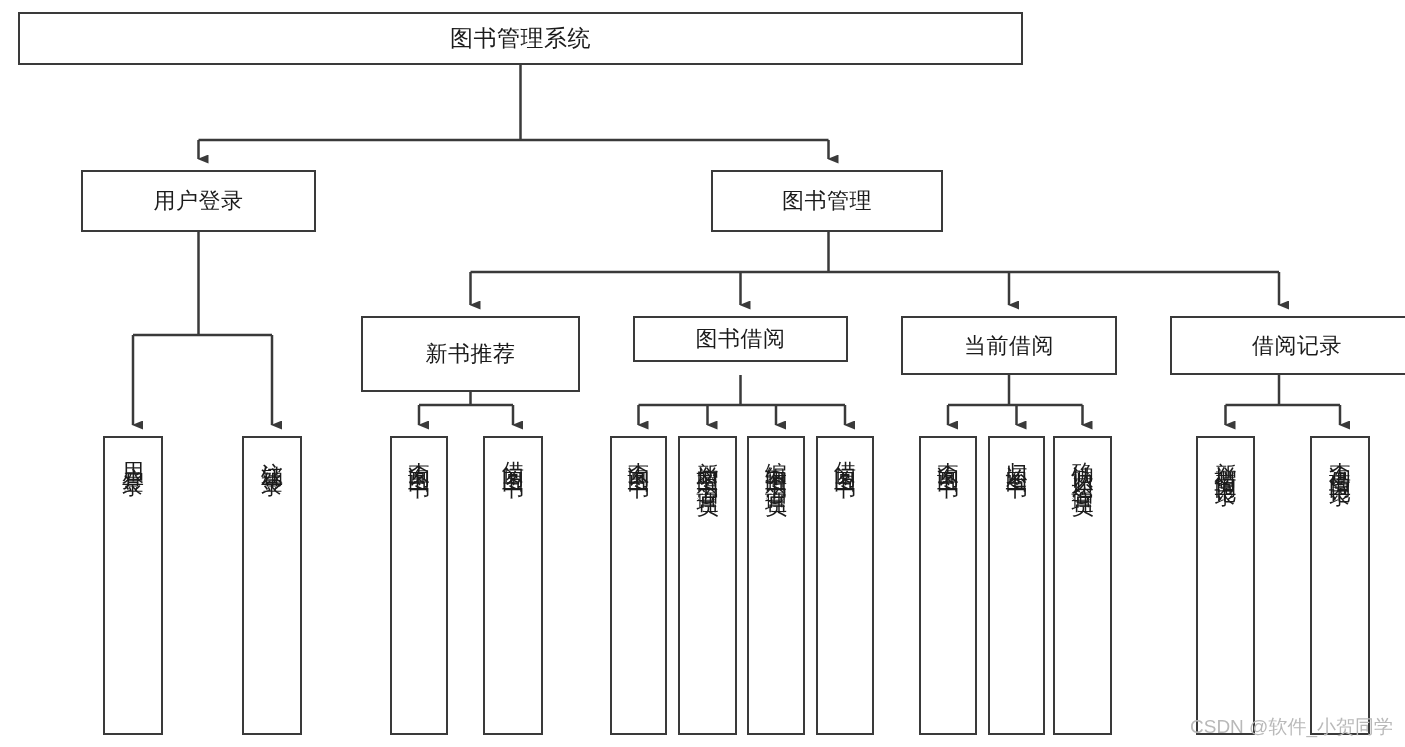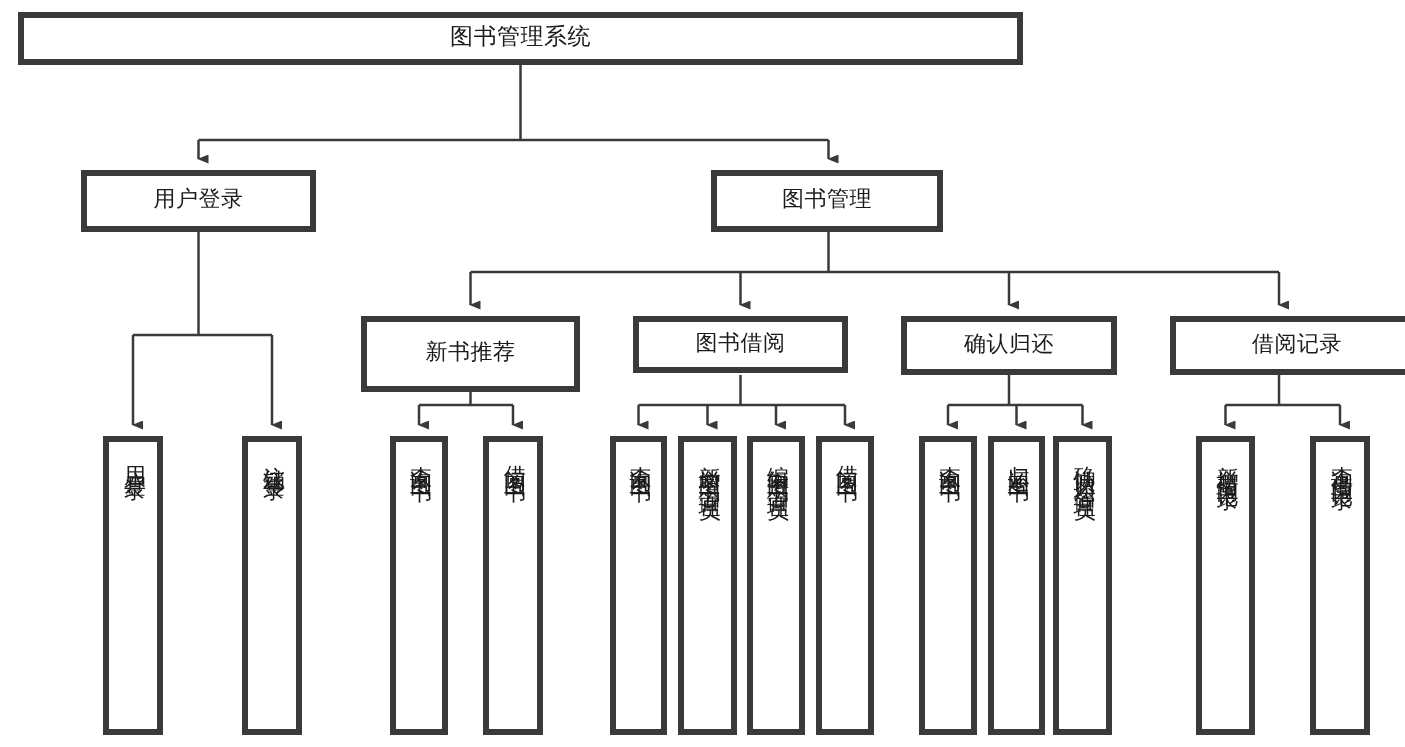--- a/index.html
+++ b/index.html
@@ -21,26 +21,25 @@
     position: absolute;
     left: 0;
     top: 0;
     width: 1405px;
     height: 747px;
   }
   .node {
     position: absolute;
     box-sizing: border-box;
     background: #ffffff;
-    border: 6px solid #84cc16;
+    border: 2px solid #84cc16;
     display: flex;
     align-items: center;
     justify-content: center;
     color: #1b1b1b;
-    font-family: Liberation Mono, monospace;
   }
   .node .label {
     text-align: center;
     line-height: 1.18;
     letter-spacing: 0.5px;
   }
   .node.horizontal .label {
     writing-mode: horizontal-tb;
     font-size: 22px;
   }
@@ -118,25 +117,25 @@
       </div>
       <div class="node horizontal" style="left: 81px; top: 170px; width: 235px; height: 62px; border-color: rgb(58, 58, 58); background: rgb(255, 255, 255); color: rgb(27, 27, 27);">
         <span class="label">用户登录</span>
       </div>
       <div class="node horizontal" style="left: 711px; top: 170px; width: 232px; height: 62px; border-color: rgb(58, 58, 58); background: rgb(255, 255, 255); color: rgb(27, 27, 27);">
         <span class="label">图书管理</span>
       </div>
       <div class="node horizontal" style="left: 361px; top: 316px; width: 219px; height: 76px; border-color: rgb(58, 58, 58); background: rgb(255, 255, 255); color: rgb(27, 27, 27);">
         <span class="label">新书推荐</span>
       </div>
-      <div class="node horizontal" style="left: 633px; top: 316px; width: 215px; height: 57px; border-color: rgb(58, 58, 58); background: rgb(255, 255, 255); color: rgb(27, 27, 27);">
+      <div class="node horizontal" style="left: 633px; top: 316px; width: 215px; height: 46px; border-color: rgb(58, 58, 58); background: rgb(255, 255, 255); color: rgb(27, 27, 27);">
         <span class="label">图书借阅</span>
       </div>
       <div class="node horizontal" style="left: 901px; top: 316px; width: 216px; height: 59px; border-color: rgb(58, 58, 58); background: rgb(255, 255, 255); color: rgb(27, 27, 27);">
-        <span class="label">确认归还</span>
+        <span class="label">当前借阅</span>
       </div>
       <div class="node horizontal" style="left: 1170px; top: 316px; width: 254px; height: 59px; border-color: rgb(58, 58, 58); background: rgb(255, 255, 255); color: rgb(27, 27, 27);">
         <span class="label">借阅记录</span>
       </div>
       <div class="node vertical" style="left: 103px; top: 436px; width: 60px; height: 299px; border-color: rgb(58, 58, 58); background: rgb(255, 255, 255); color: rgb(27, 27, 27);">
         <span class="label">用户登录</span>
       </div>
       <div class="node vertical" style="left: 242px; top: 436px; width: 60px; height: 299px; border-color: rgb(58, 58, 58); background: rgb(255, 255, 255); color: rgb(27, 27, 27);">
         <span class="label">注销登录</span>
       </div>
@@ -168,13 +167,14 @@
         <span class="label">确认归还（管理员）</span>
       </div>
       <div class="node vertical" style="left: 1196px; top: 436px; width: 59px; height: 299px; border-color: rgb(58, 58, 58); background: rgb(255, 255, 255); color: rgb(27, 27, 27);">
         <span class="label">新增借阅记录</span>
       </div>
       <div class="node vertical" style="left: 1310px; top: 436px; width: 60px; height: 299px; border-color: rgb(58, 58, 58); background: rgb(255, 255, 255); color: rgb(27, 27, 27);">
         <span class="label">查询借阅记录</span>
       </div>
     </div>
 
+  <div class="watermark" style="left: 1190px; top: 714px; color: rgb(185, 185, 185);">CSDN @软件_小贺同学</div>
 </div>
 
 </body></html>

